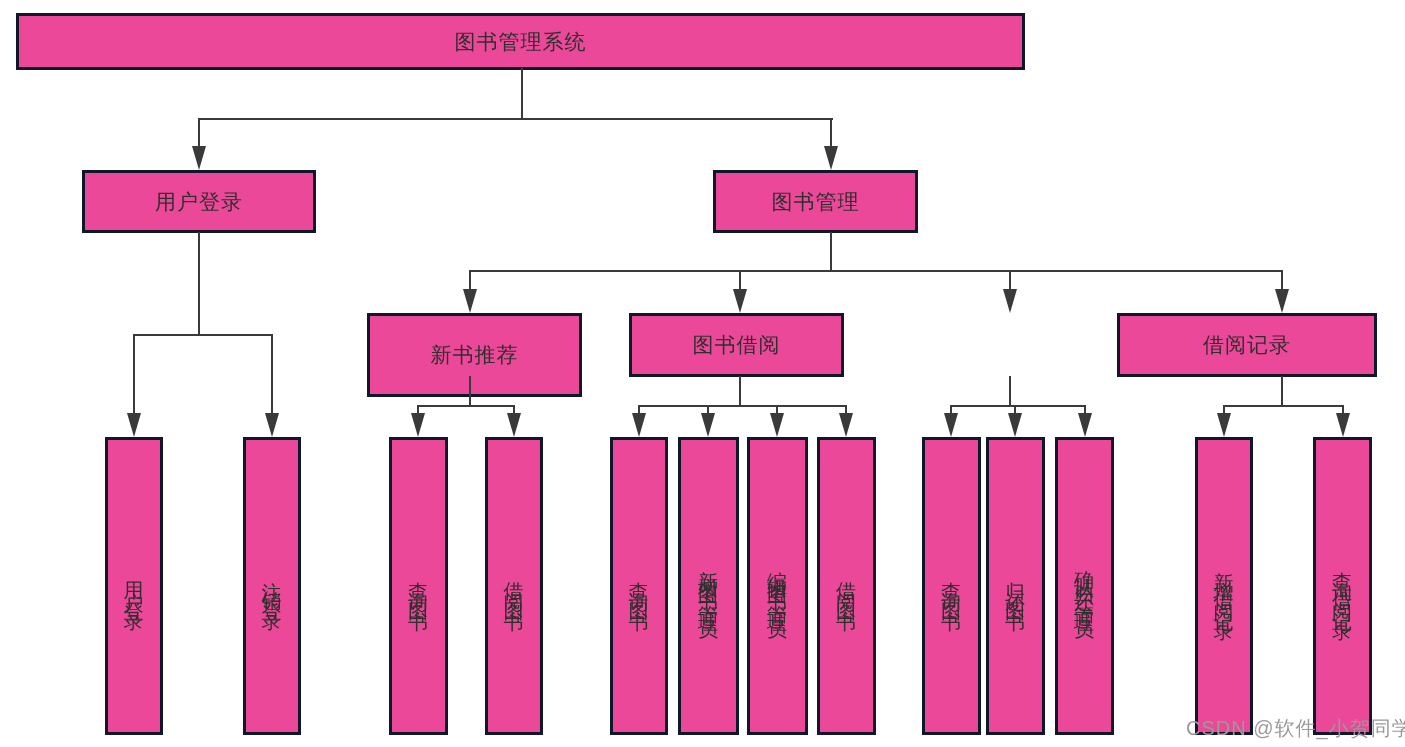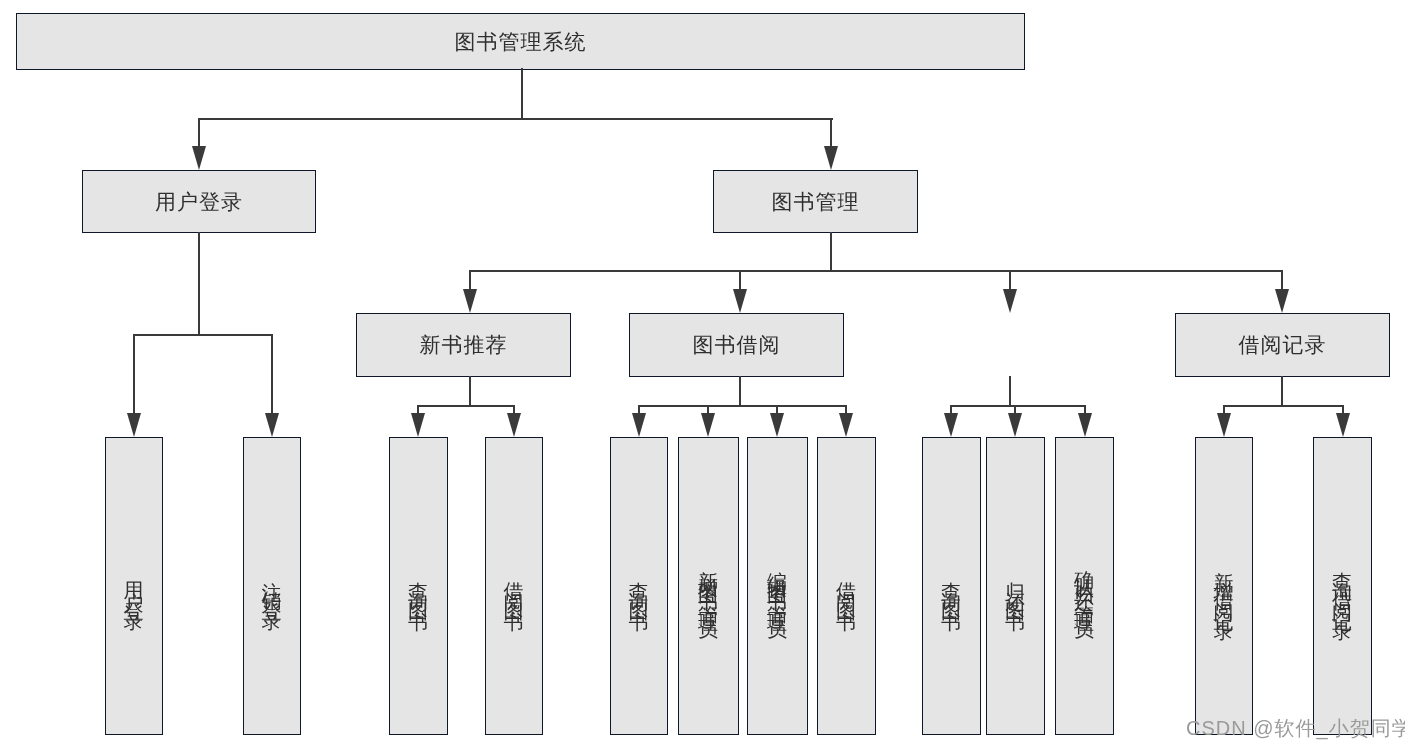--- a/index.html
+++ b/index.html
@@ -6,22 +6,22 @@
   #canvas{
     position:relative;
     width:1405px;height:747px;
     background:#ffffff;
     font-family:"Liberation Sans","DejaVu Sans",sans-serif;
     overflow:hidden;
   }
   .box{
     position:absolute;
     box-sizing:border-box;
-    background:#e5e5e5;
-    border:1px solid #0f172a;
+    background:#ec4899;
+    border:3px solid #0f172a;
     display:flex;
     align-items:center;
     justify-content:center;
     color:#2f2f2f;
   }
   .box.h{font-size:21px;letter-spacing:1px;white-space:nowrap;}
   .box.v{
     font-size:20px;
     writing-mode:vertical-rl;
     text-orientation:mixed;
@@ -54,27 +54,27 @@
     <span>图书管理系统</span>
   </div>
 
   <div class="box h" style="left:82px;top:170px;width:234px;height:63px">
     <span>用户登录</span>
   </div>
   <div class="box h" style="left:713px;top:170px;width:205px;height:63px">
     <span>图书管理</span>
   </div>
 
-  <div class="box h" style="left:356px;top:313px;width:215px;height:64px">
+  <div class="box h" style="left:367px;top:313px;width:215px;height:84px">
     <span>新书推荐</span>
   </div>
   <div class="box h" style="left:629px;top:313px;width:215px;height:64px">
     <span>图书借阅</span>
   </div>
-  <div class="box h" style="left:1175px;top:313px;width:215px;height:64px">
+  <div class="box h" style="left:1117px;top:313px;width:260px;height:64px">
     <span>借阅记录</span>
   </div>
 
   <div class="box v" style="left:105px;top:437px;width:58px;height:298px">
     <span>用户登录</span>
   </div>
   <div class="box v" style="left:243px;top:437px;width:58px;height:298px">
     <span>注销登录</span>
   </div>
 

